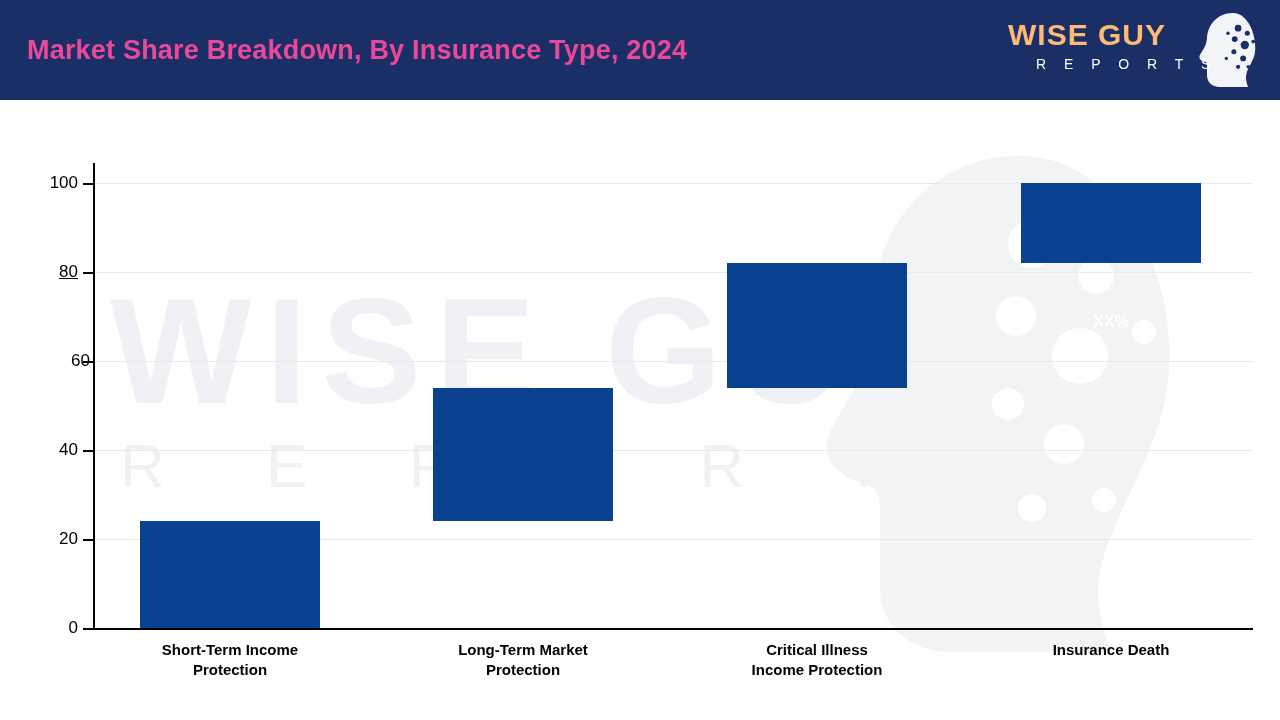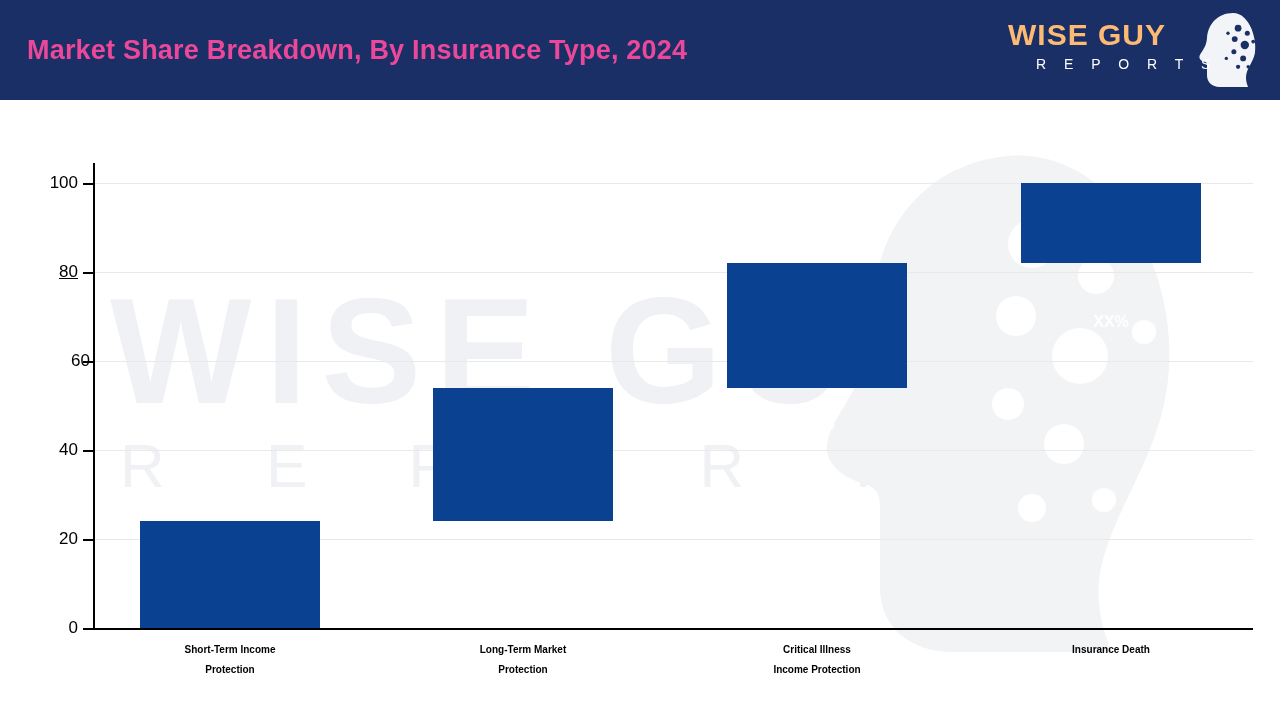--- a/index.html
+++ b/index.html
@@ -158,21 +158,21 @@
     position: absolute;
     color: #ffffff;
     font-size: 16px;
     font-weight: bold;
     text-align: center;
     white-space: nowrap;
   }
   .cat-label {
     position: absolute;
     color: #000000;
-    font-size: 10px;
+    font-size: 15px;
     font-weight: bold;
     text-align: center;
     line-height: 20px;
   }
 </style>
 </head>
 <body>
 
 <div class="header">
   <div class="header-title">Market Share Breakdown, By Insurance Type, 2024</div>

